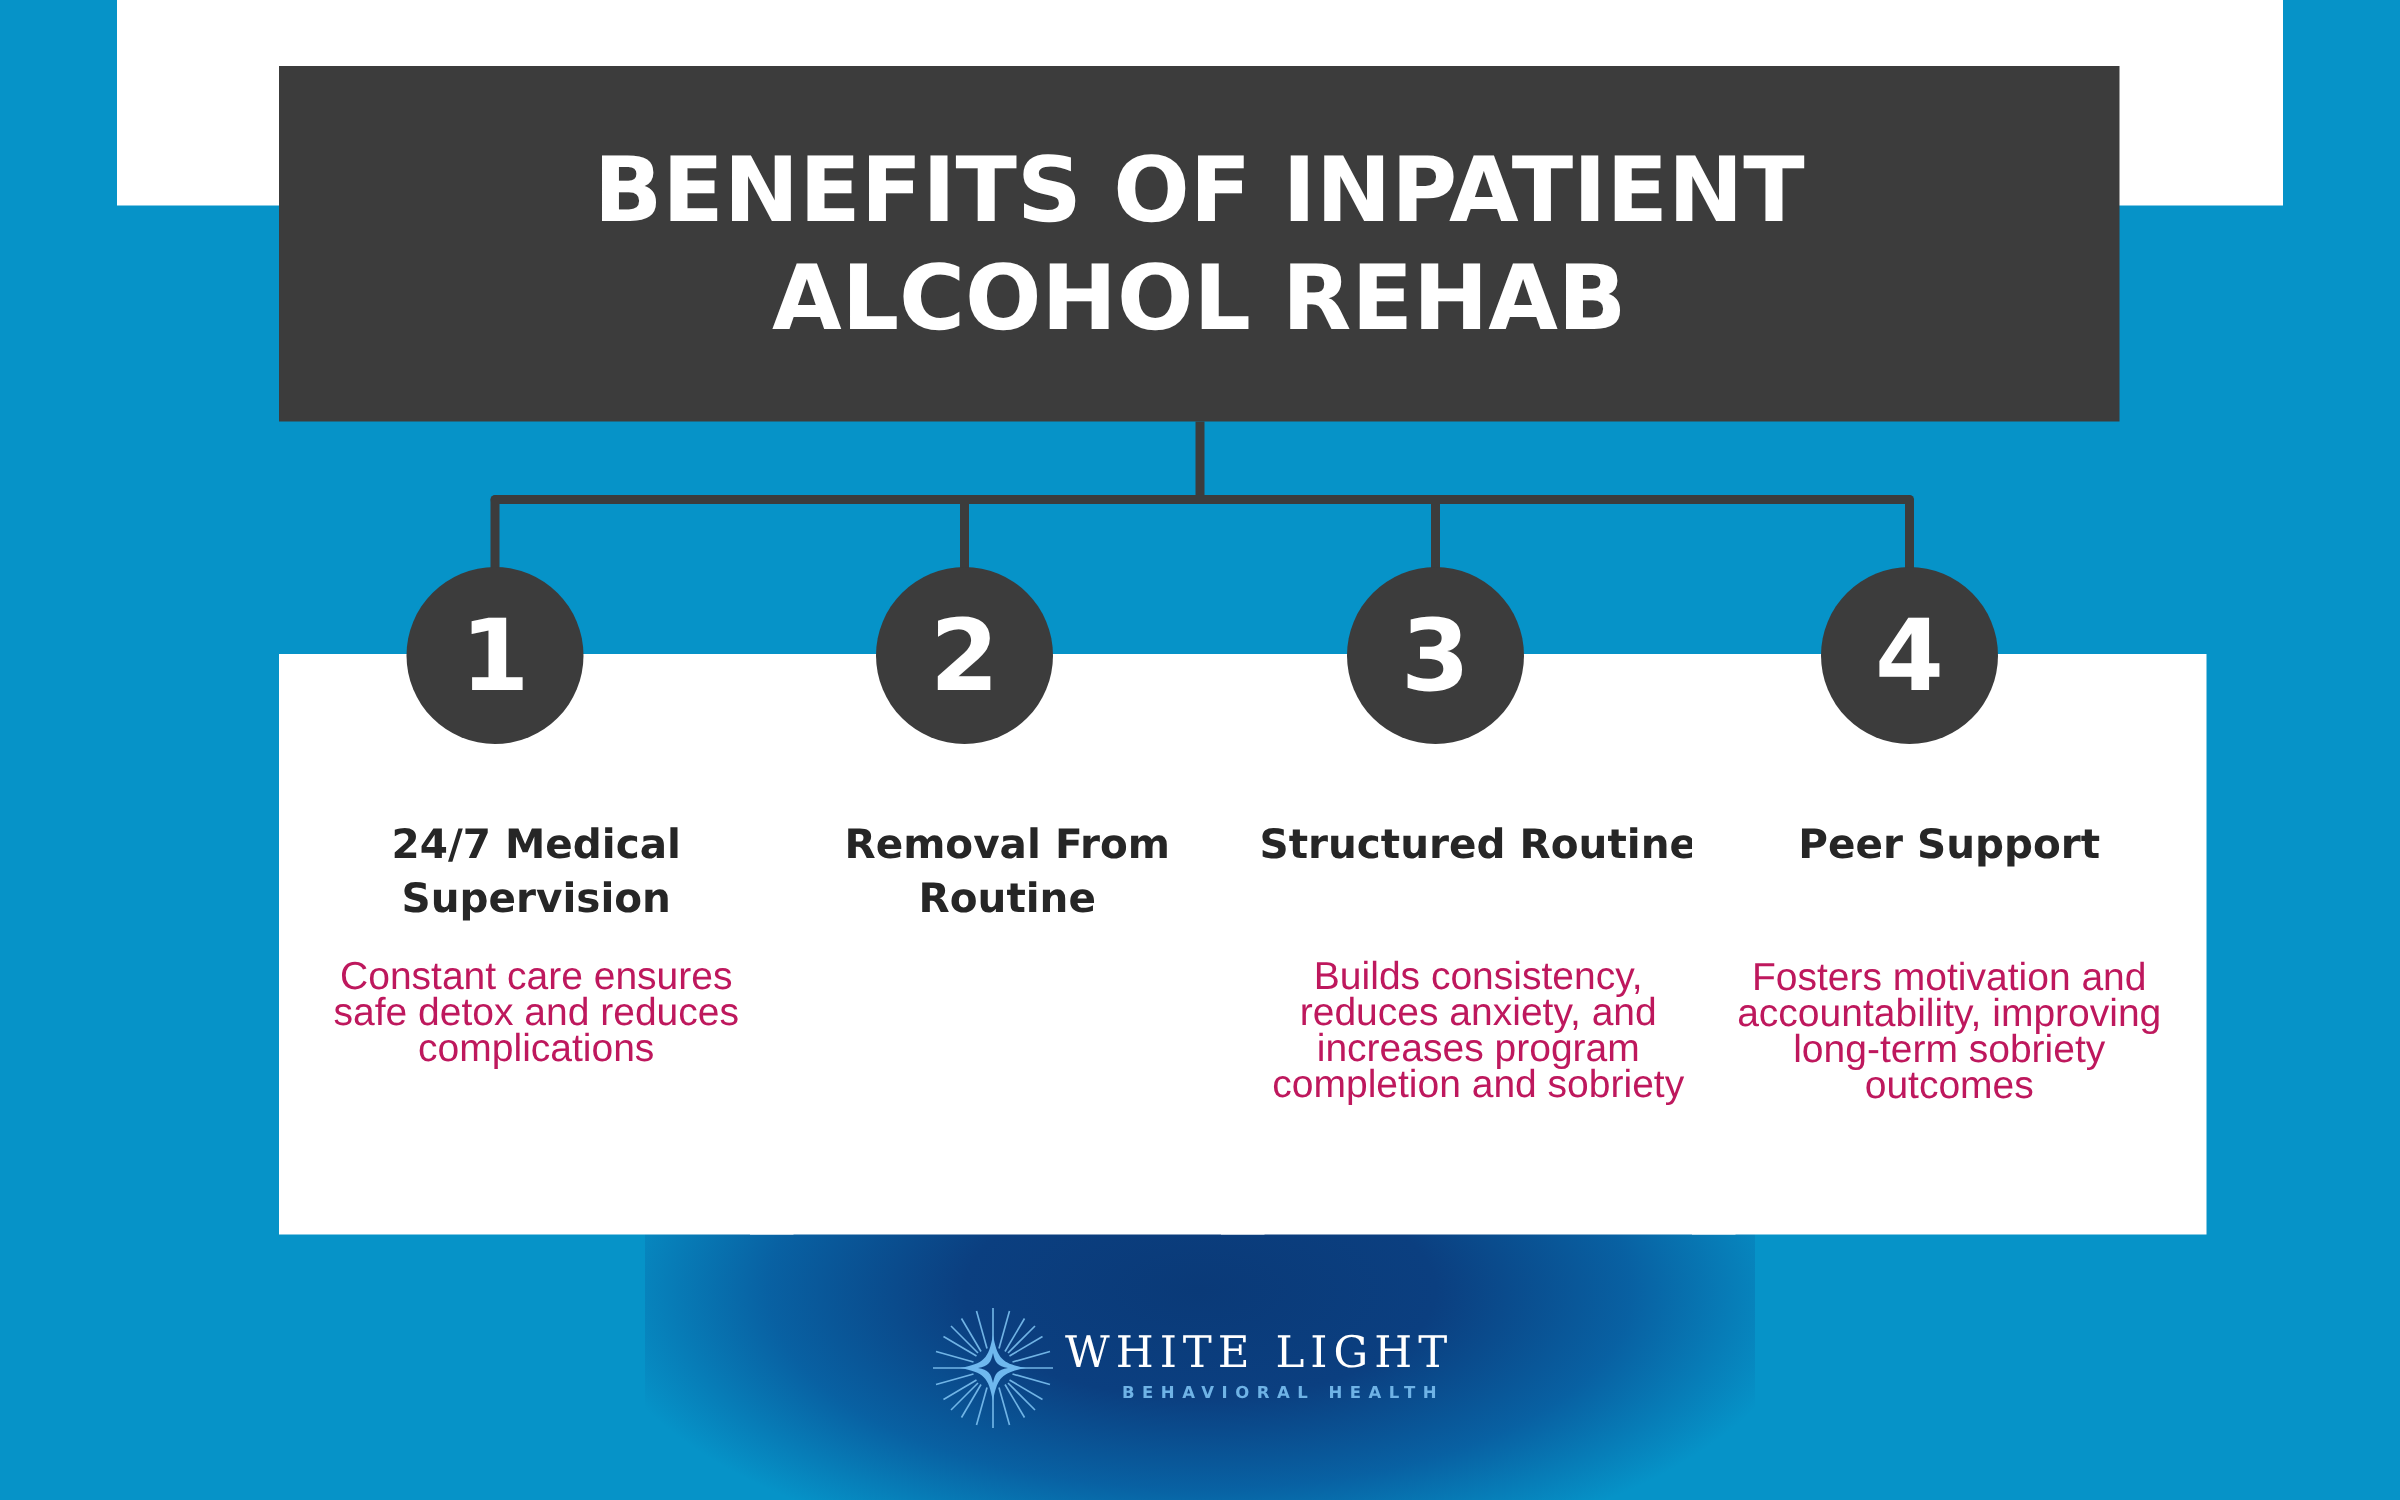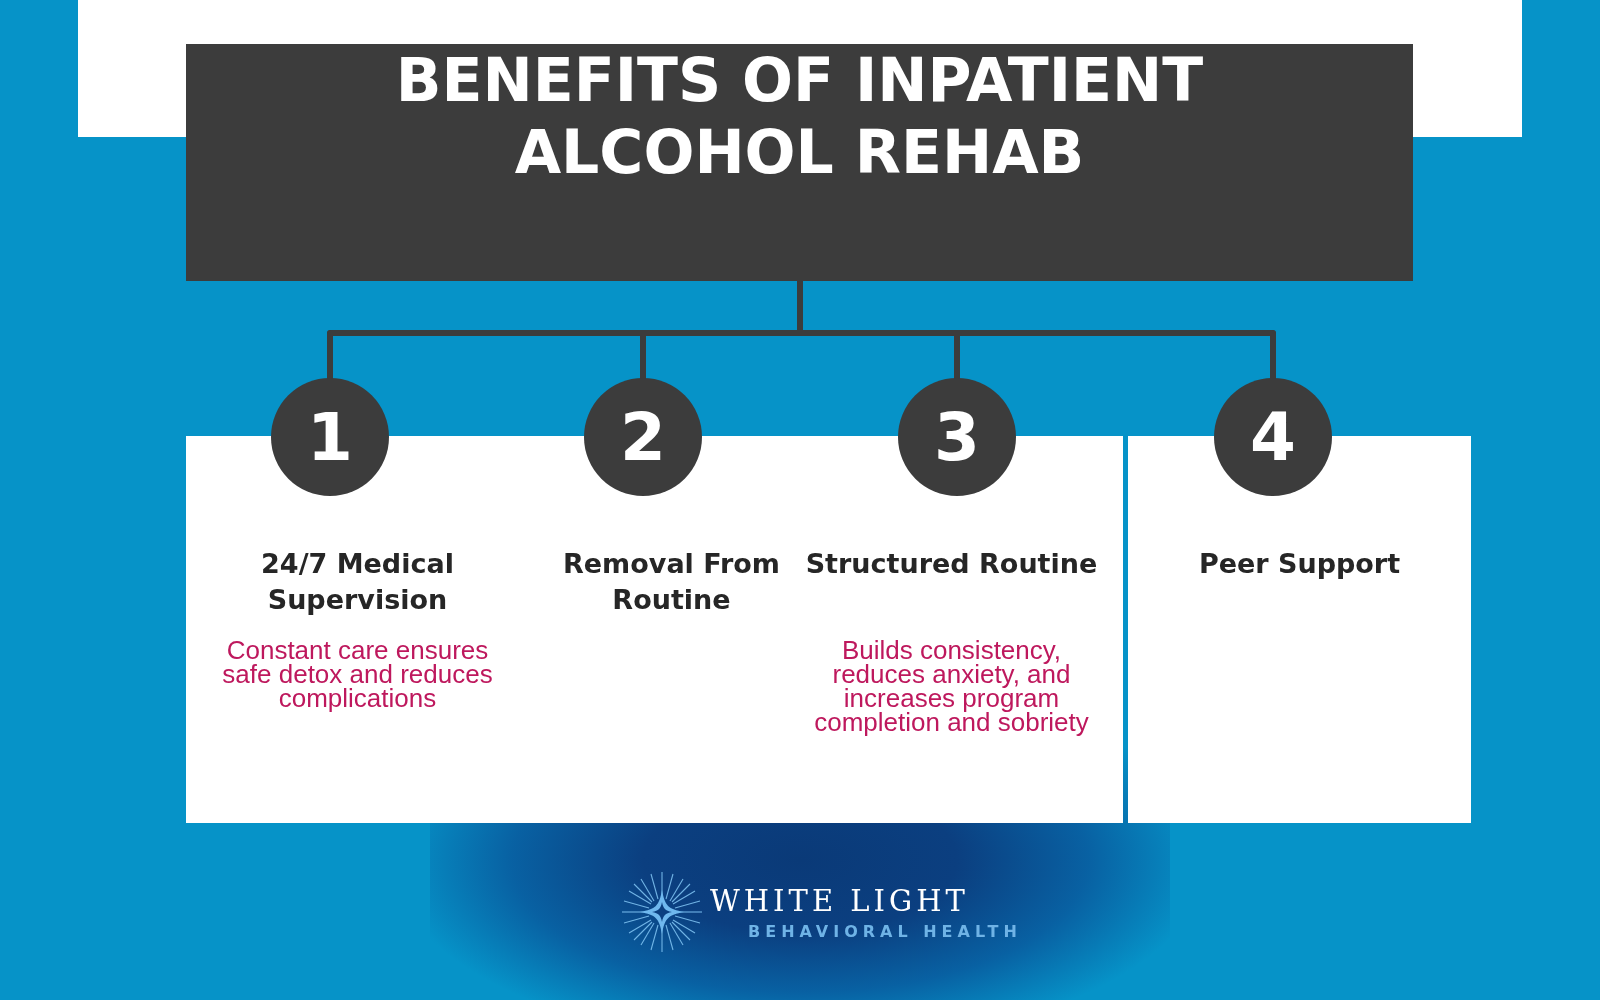--- a/index.html
+++ b/index.html
@@ -20,21 +20,21 @@
       left: 78px; top: 0;
       width: 1444px; height: 137px;
       background: #ffffff;
     }
     .header {
       position: absolute;
       left: 186px; top: 44px;
       width: 1227px; height: 237px;
       background: #3c3c3c;
       display: flex; flex-direction: column;
-      align-items: center; justify-content: flex-start;
+      align-items: center; justify-content: center;
     }
     .header .title-line {
       color: #ffffff;
       font-family: "DejaVu Sans", sans-serif;
       font-weight: bold;
       font-size: 60px;
       line-height: 72px;
       letter-spacing: 0px;
       text-align: center;
     }
@@ -92,21 +92,21 @@
       font-size: 29px;
       letter-spacing: 4px;
       color: #ffffff;
       white-space: nowrap;
     }
     .logo .brand-sub {
       position: absolute;
       left: 128px; top: 52px;
       font-family: "DejaVu Sans", sans-serif;
       font-weight: bold;
-      font-size: 16px;
+      font-size: 11px;
       letter-spacing: 5px;
       color: #6fb3e6;
       white-space: nowrap;
     }
   </style>
 </head>
 <body>
 
 <div class="glow"></div>
 <div class="top-panel"></div>
@@ -128,26 +128,27 @@
 <div class="circle" style="left:898px; top:378px;">3</div>
 <div class="circle" style="left:1214px; top:378px;">4</div>
 
 <div class="card c1" style="left:186px;">
   <div class="card-title">24/7 Medical Supervision</div>
   <div class="card-desc">Constant care ensures safe detox and reduces complications</div>
 </div>
 <div class="card c2" style="left:500px;">
   <div class="card-title">Removal From Routine</div>
 </div>
-<div class="card c3" style="left:780px;">
+<div class="card c3" style="left:814px;">
   <div class="card-title">Structured Routine</div>
   <div class="card-desc">Builds consistency, reduces anxiety, and increases program completion and sobriety</div>
 </div>
 <div class="card c4" style="left:1128px;">
   <div class="card-title">Peer Support</div>
+  <div class="card-desc">Fosters motivation and accountability, improving long-term sobriety outcomes</div>
 </div>
 
 <div class="logo">
   <svg class="sun" viewBox="-42 -42 84 84">
     <g stroke="#7cc0f0" stroke-width="1.1" opacity="0.9">
       <line x1="0" y1="-14" x2="0" y2="-40"></line>
       <line x1="0" y1="14" x2="0" y2="40"></line>
       <line x1="-14" y1="0" x2="-40" y2="0"></line>
       <line x1="14" y1="0" x2="40" y2="0"></line>
       <line x1="4" y1="-13" x2="11" y2="-38"></line>

